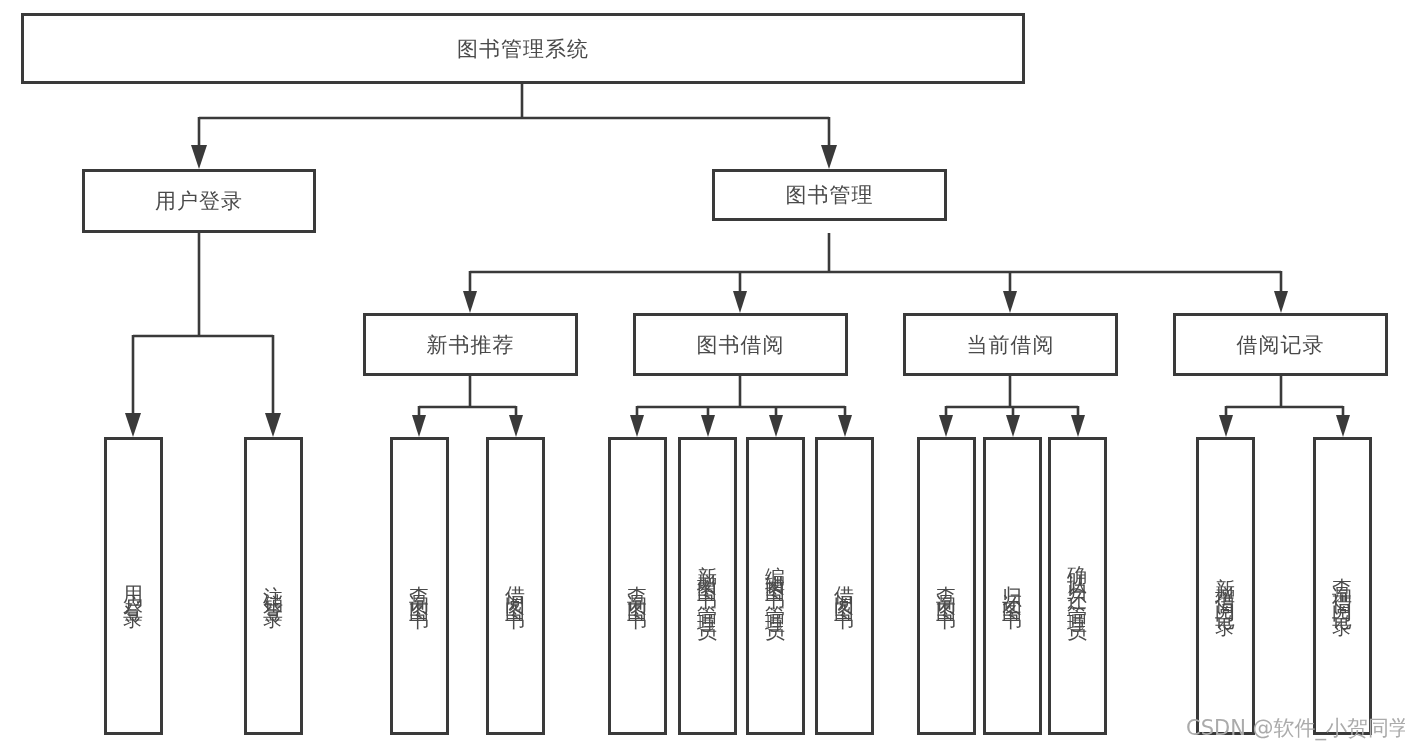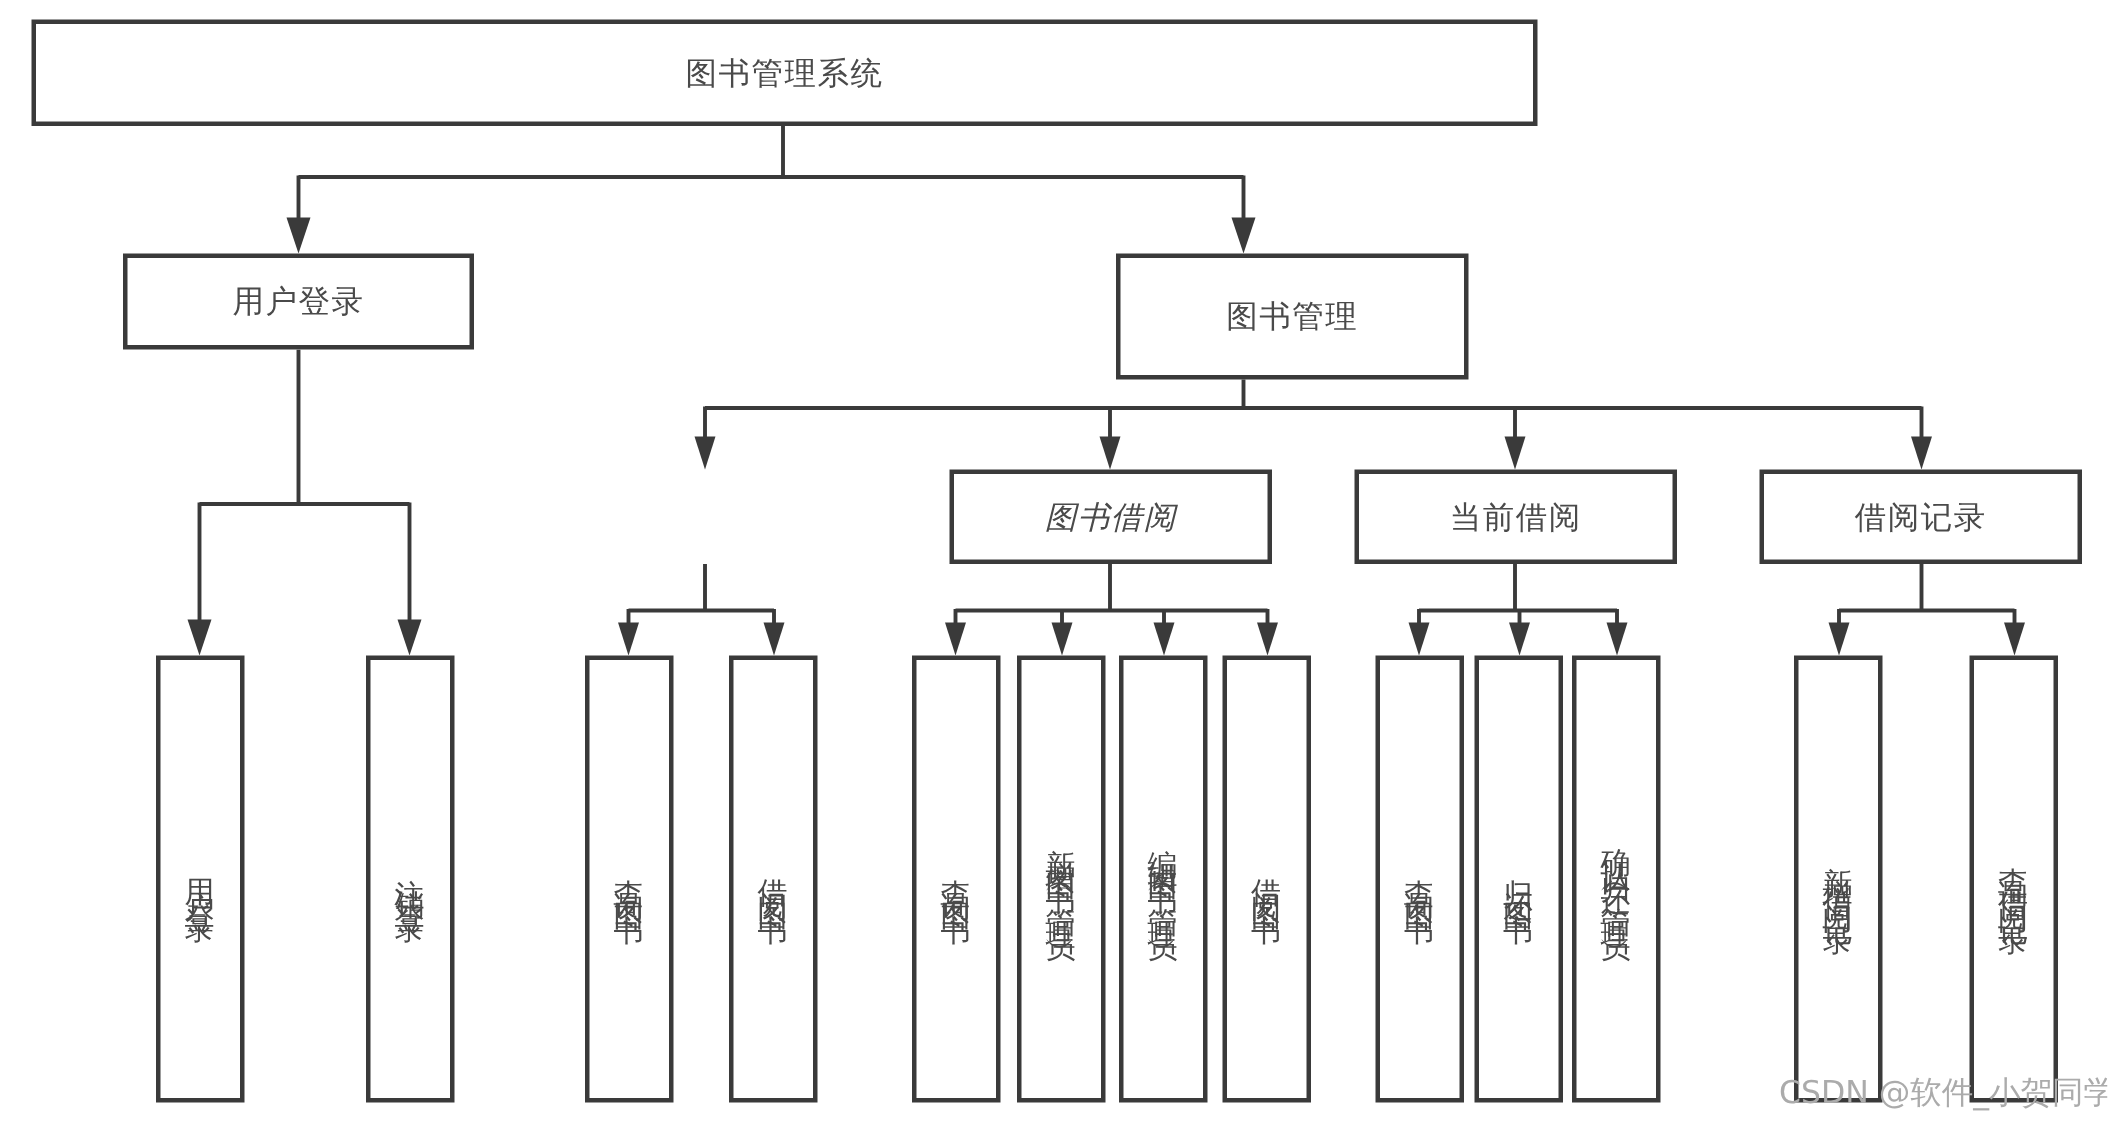--- a/index.html
+++ b/index.html
@@ -44,25 +44,25 @@
     text-orientation: mixed;
     font-size: 20px;
     letter-spacing: 8px;
     line-height: 1;
     white-space: nowrap;
   }
   
   .pos-root   { left: 21px;  top: 13px;  width: 1004px; height: 71px; }
   
   .pos-login  { left: 82px;  top: 169px; width: 234px;  height: 64px; }
-  .pos-mgmt   { left: 744px; top: 169px; width: 235px;  height: 84px; }
+  .pos-mgmt   { left: 712px; top: 169px; width: 235px;  height: 52px; }
   
   .l3 { top: 313px; width: 215px; height: 63px; }
   .pos-rec    { left: 363px; }
-  .pos-bb     { left: 633px; font-style: italic; }
+  .pos-bb     { left: 633px; }
   .pos-cb     { left: 903px; }
   .pos-br     { left: 1173px; }
   
   .leaf { top: 437px; width: 59px; height: 298px; }
   .pos-leaf0  { left: 104px; }
   .pos-leaf1  { left: 244px; }
   .pos-leaf2  { left: 390px; }
   .pos-leaf3  { left: 486px; }
   .pos-leaf4  { left: 608px; }
   .pos-leaf5  { left: 678px; }
@@ -165,20 +165,23 @@
     <span>图书管理系统</span>
   </div>
 
   <div class="node hnode pos-login">
     <span>用户登录</span>
   </div>
   <div class="node hnode pos-mgmt">
     <span>图书管理</span>
   </div>
 
+  <div class="node hnode l3 pos-rec">
+    <span>新书推荐</span>
+  </div>
   <div class="node hnode l3 pos-bb">
     <span>图书借阅</span>
   </div>
   <div class="node hnode l3 pos-cb">
     <span>当前借阅</span>
   </div>
   <div class="node hnode l3 pos-br">
     <span>借阅记录</span>
   </div>
 

